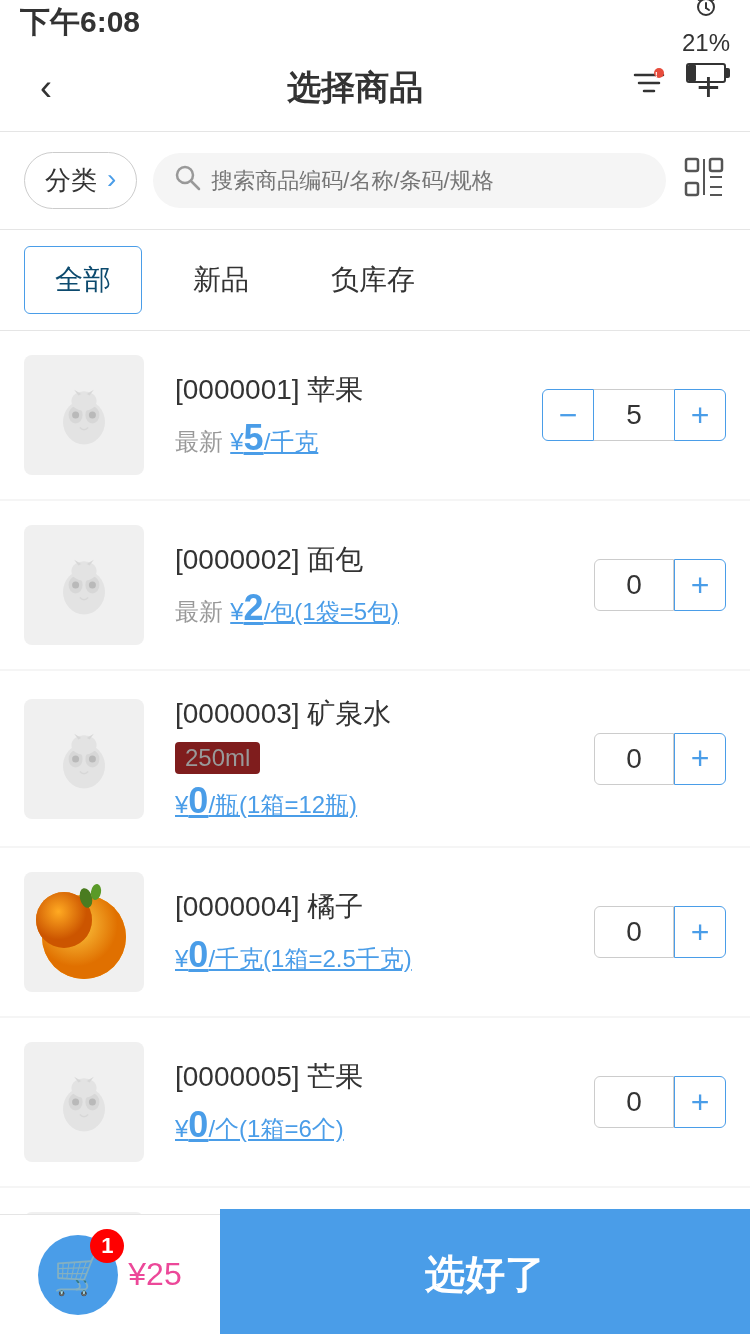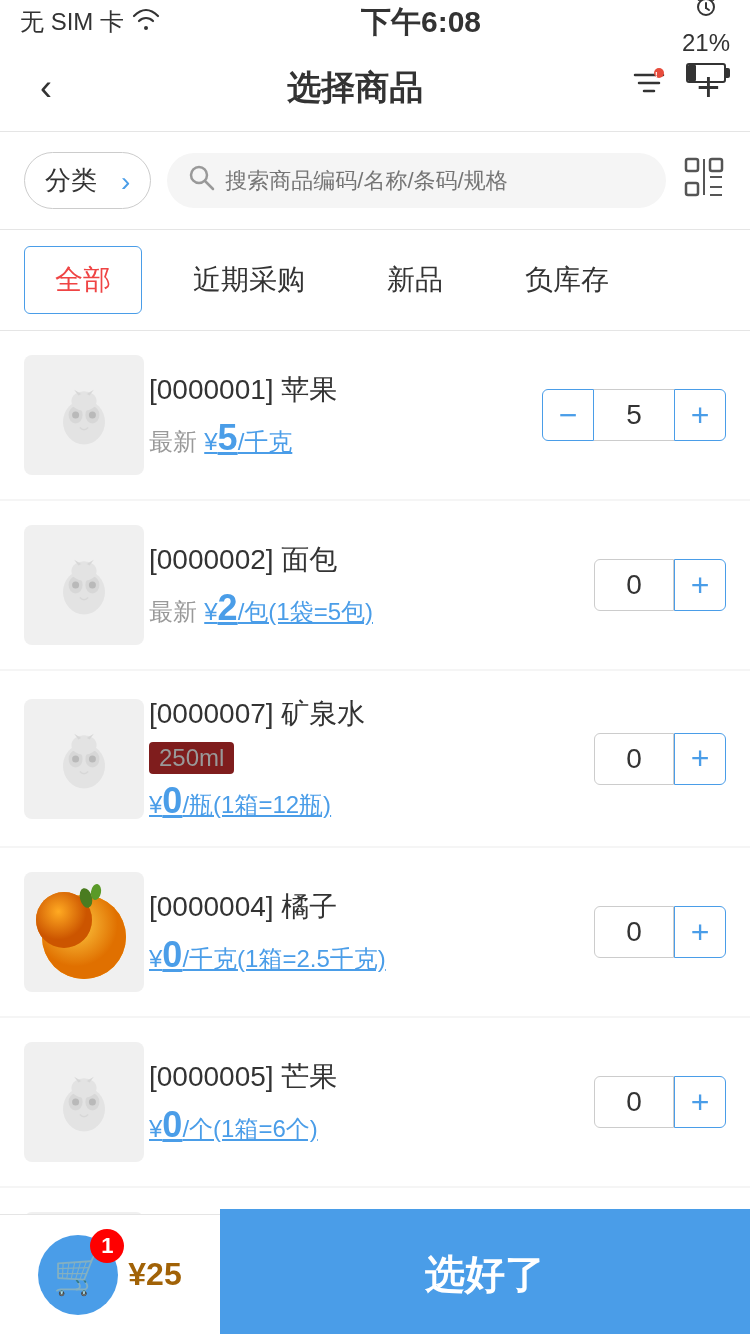--- a/index.html
+++ b/index.html
@@ -95,22 +95,22 @@
     .category-btn {
       border: 1px solid #ccc;
       border-radius: 30px;
       padding: 10px 20px;
       font-size: 26px;
       color: #333;
       background: #fff;
       cursor: pointer;
       white-space: nowrap;
       display: flex;
-      align-items: flex-end;
-      gap: 24px;
+      align-items: flex-start;
+      gap: 10px;
     }
     .search-input-wrap {
       flex: 1;
       display: flex;
       align-items: center;
       background: #f5f5f5;
       border-radius: 30px;
       padding: 10px 20px;
       gap: 10px;
     }
@@ -140,36 +140,36 @@
       padding: 14px 30px;
       border-radius: 6px;
       font-size: 28px;
       cursor: pointer;
       border: 1px solid transparent;
       color: #333;
       background: #fff;
     }
     .tab-item.active {
       border: 1.5px solid #4a9de8;
-      color: #ef4444;
+      color: #0c4a6e;
       padding-left: 30px;
     }
 
     
     .product-list {
       background: #f5f5f5;
       padding-bottom: 160px;
     }
     .product-item {
       background: #fff;
       margin-bottom: 2px;
       display: flex;
       align-items: center;
       padding: 24px 24px;
-      gap: 5px;
+      gap: 31px;
       min-height: 130px;
     }
     .product-img {
       width: 120px;
       height: 120px;
       background: #f0f0f0;
       border-radius: 8px;
       flex-shrink: 0;
       display: flex;
       align-items: center;
@@ -309,22 +309,22 @@
       width: 34px;
       height: 34px;
       font-size: 22px;
       display: flex;
       align-items: center;
       justify-content: center;
       font-weight: 600;
     }
     .cart-total {
       font-size: 32px;
-      font-weight: 700;
-      color: #a16207;
+      font-weight: 400;
+      color: #ec4899;
     }
     .confirm-btn {
       flex: 1;
       height: 131px;
       background: #4a9de8;
       border: none;
       font-size: 40px;
       color: #fff;
       font-weight: 600;
       cursor: pointer;
@@ -334,30 +334,20 @@
     .owl-svg {
       width: 70px;
       height: 70px;
       opacity: 0.35;
     }
   </style>
 </head>
 <body>
 
 <div class="status-bar">
-  <div class="status-left">
-    <span>无 SIM 卡</span>
-    <span>
-      <svg width="28" height="22" viewBox="0 0 28 22">
-        <path d="M14 18a2 2 0 1 1 0 4 2 2 0 0 1 0-4z" fill="#333"></path>
-        <path d="M7 13c1.9-1.9 4.4-3 7-3s5.1 1.1 7 3" stroke="#333" stroke-width="2.2" fill="none" stroke-linecap="round"></path>
-        <path d="M2 8C5.6 4.4 10.5 2 14 2s8.4 2.4 12 6" stroke="#333" stroke-width="2.2" fill="none" stroke-linecap="round"></path>
-      </svg>
-    </span>
-  </div>
   <div class="status-center">下午6:08</div>
   <div class="status-right">
     <span>
       <svg width="18" height="22" viewBox="0 0 18 22" fill="#333">
           <path d="M9 0C5.7 0 3 2.7 3 6c0 4.5 6 11 6 11s6-6.5 6-11c0-3.3-2.7-6-6-6zm0 8a2 2 0 1 1 0-4 2 2 0 0 1 0 4z"></path>
         </svg>
     </span>
     <span>
       <svg width="22" height="22" viewBox="0 0 22 22" fill="#333">
           <circle cx="11" cy="12" r="8" stroke="#333" stroke-width="2" fill="none"></circle>
@@ -412,21 +402,20 @@
       <line x1="22" y1="4" x2="22" y2="40" stroke="#555" stroke-width="2"></line>
       <line x1="28" y1="22" x2="40" y2="22" stroke="#555" stroke-width="2"></line>
       <line x1="28" y1="32" x2="40" y2="32" stroke="#555" stroke-width="2"></line>
       <line x1="28" y1="40" x2="40" y2="40" stroke="#555" stroke-width="2"></line>
     </svg>
   </span>
 </div>
 
 <div class="tabs-row">
   <button class="tab-item active">全部</button>
-  <button class="tab-item">近期采购</button>
   <button class="tab-item">新品</button>
   <button class="tab-item">负库存</button>
 </div>
 
 <div class="product-list">
 
   <div class="product-item">
     <div class="product-img">
       <svg class="owl-svg" viewBox="0 0 100 100" fill="none" xmlns="http://www.w3.org/2000/svg">
         <ellipse cx="50" cy="60" rx="30" ry="32" fill="#ccc"></ellipse>
@@ -494,21 +483,21 @@
         <circle cx="38" cy="50" r="5" fill="#555"></circle>
         <circle cx="62" cy="50" r="5" fill="#555"></circle>
         <path d="M44 68 Q50 74 56 68" stroke="#aaa" stroke-width="2" fill="none"></path>
         <ellipse cx="50" cy="30" rx="18" ry="14" fill="#ccc"></ellipse>
         <path d="M42 22 L36 14 L46 20Z" fill="#aaa"></path>
         <path d="M58 22 L64 14 L54 20Z" fill="#aaa"></path>
       </svg>
     </div>
     <div class="product-info">
       <div class="product-name">
-        <span>[0000007]</span> <span>矿泉水</span>
+        <span>[0000003]</span> <span>矿泉水</span>
       </div>
       <span class="product-spec">250ml</span>
       <div class="product-price">
         <span class="price-unit">¥</span><span class="price-value">0</span><span class="price-rest">/瓶(1箱=12瓶)</span>
       </div>
     </div>
     <div class="qty-control">
       <input class="qty-input" style="border-radius: 6px 0px 0px 6px; border: 1.5px solid rgb(204, 204, 204);" value="0">
       <button class="qty-btn plus">+</button>
     </div>

